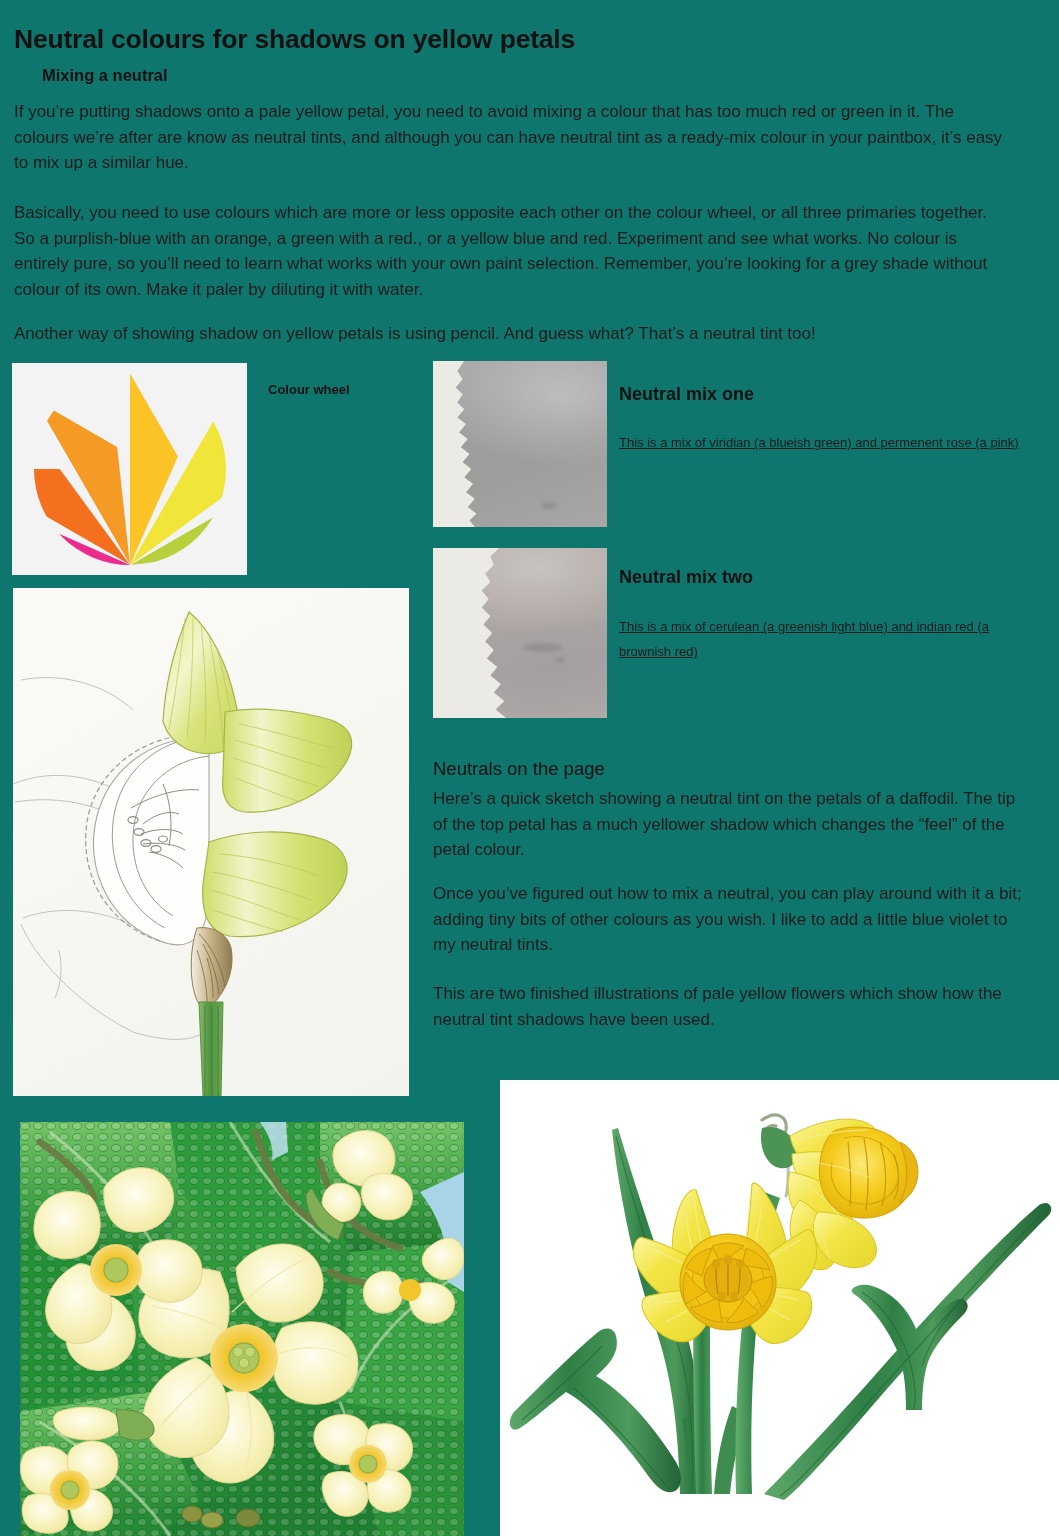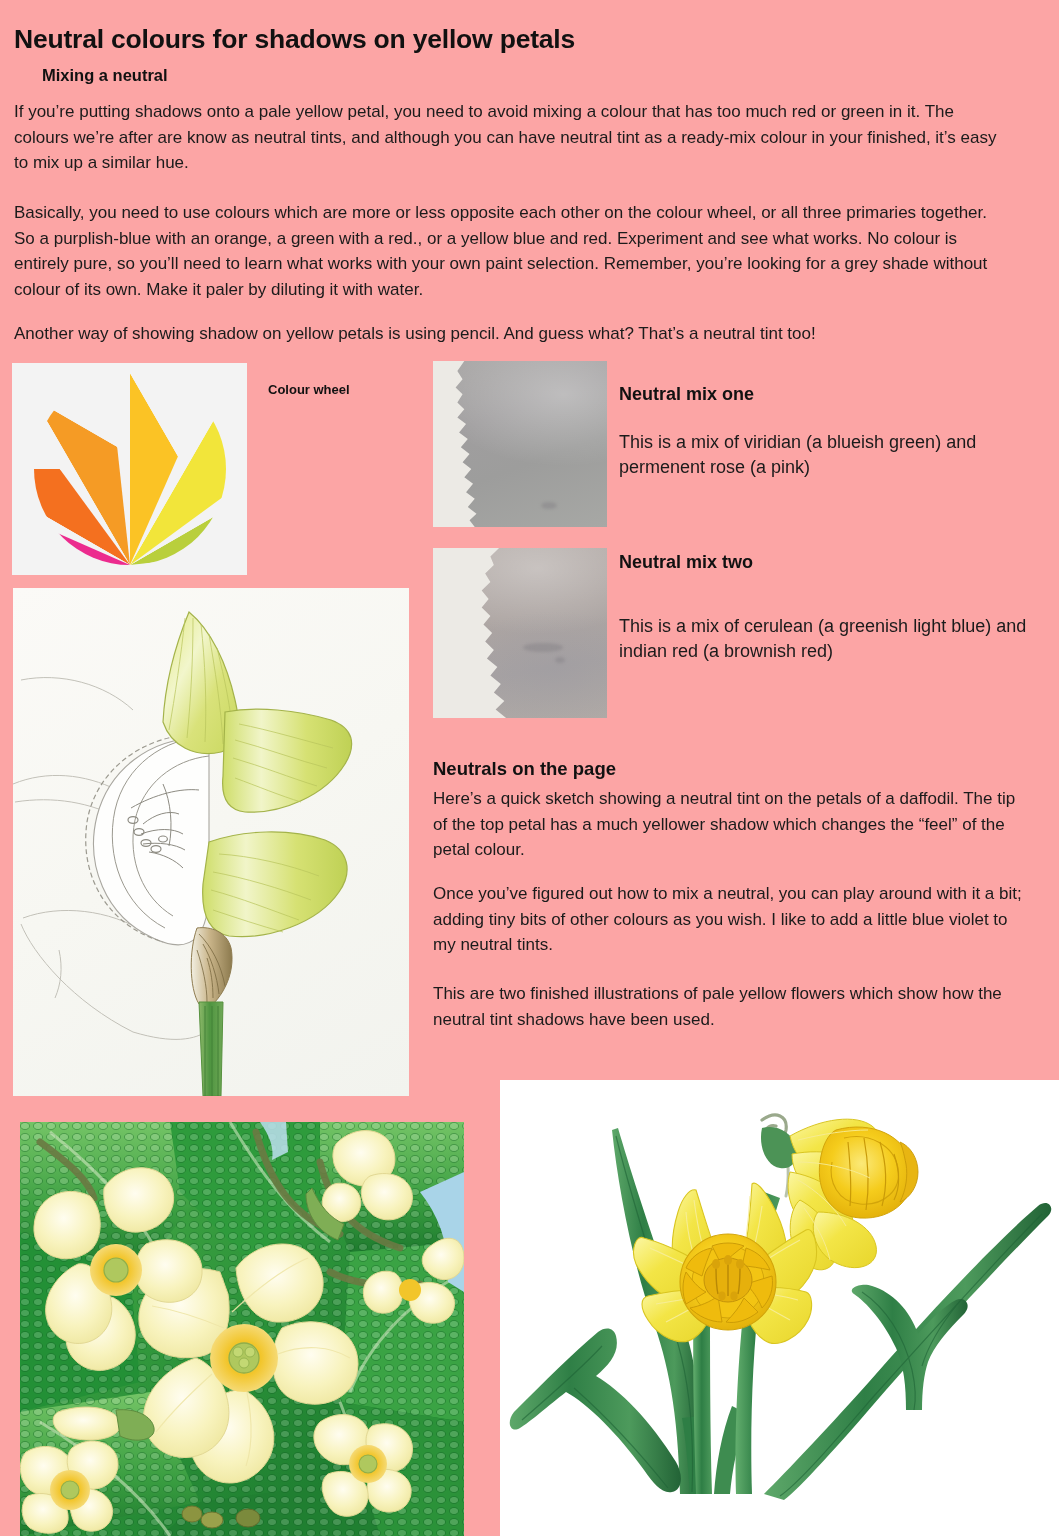--- a/index.html
+++ b/index.html
@@ -9,21 +9,21 @@
     background: #ffffff;
   }
   body {
     font-family: "Liberation Sans", sans-serif;
     color: #1a1a1a;
   }
   .page {
     position: relative;
     width: 1059px;
     height: 1536px;
-    background: #fca5a5;
+    background: #0f766e;
     overflow: hidden;
   }
 
   
   .title {
     position: absolute;
     left: 14px;
     top: 24px;
     font-size: 26.5px;
     font-weight: bold;
@@ -138,40 +138,41 @@
   }
 
   .mix-head {
     position: absolute;
     left: 619px;
     font-size: 18px;
     font-weight: bold;
     color: #111111;
   }
   #mix-one-head { top: 384px; }
-  #mix-two-head { top: 552px; }
+  #mix-two-head { top: 567px; }
 
   .mix-body {
     position: absolute;
     left: 619px;
     width: 420px;
-    font-size: 18px;
+    font-size: 13px;
     line-height: 25px;
     color: #1b1b1b;
+    text-decoration: underline;
   }
   #mix-one-body { top: 430px; }
   #mix-two-body { top: 614px; }
 
   
   .section-head {
     position: absolute;
     left: 433px;
     top: 758px;
     font-size: 18.5px;
-    font-weight: bold;
+    font-weight: normal;
     color: #111111;
   }
   .right-para {
     position: absolute;
     left: 433px;
     width: 600px;
     font-size: 17px;
     line-height: 25.5px;
     color: #1b1b1b;
   }
@@ -215,21 +216,21 @@
   svg { display: block; }
 </style>
 </head>
 <body>
 
 <div class="page">
 
   <div class="title">Neutral colours for shadows on yellow petals</div>
   <div class="subhead">Mixing a neutral</div>
 
-  <div class="para" id="para-1">If you’re putting shadows onto a pale yellow petal, you need to avoid mixing a colour that has too much red or green in it. The colours we’re after are know as neutral tints, and although you can have neutral tint as a ready-mix colour in your finished, it’s easy to mix up a similar hue.</div>
+  <div class="para" id="para-1">If you’re putting shadows onto a pale yellow petal, you need to avoid mixing a colour that has too much red or green in it. The colours we’re after are know as neutral tints, and although you can have neutral tint as a ready-mix colour in your paintbox, it’s easy to mix up a similar hue.</div>
   <div class="para" id="para-2">Basically, you need to use colours which are more or less opposite each other on the colour wheel, or all three primaries together.  So a purplish-blue with an orange, a green with a red., or a yellow blue and red. Experiment and see what works.  No colour is entirely pure, so you’ll need to learn what works with your own paint selection.  Remember, you’re looking for a grey shade without colour of its own.  Make it paler by diluting it with water.</div>
   <div class="para" id="para-3">Another way of showing shadow on yellow petals is using pencil.  And guess what?  That’s a neutral tint too!</div>
 
   <div class="wheel-figure">
     <div class="wheel" id="colour-wheel">
         <div class="wheel-seg" style="background: rgb(244, 112, 31); transform: rotate(0deg) skewX(60deg);"></div>
         <div class="wheel-seg" style="background: rgb(245, 155, 37); transform: rotate(30deg) skewX(60deg);"></div>
         <div class="wheel-seg" style="background: rgb(251, 195, 37); transform: rotate(60deg) skewX(60deg);"></div>
         <div class="wheel-seg" style="background: rgb(242, 229, 58); transform: rotate(90deg) skewX(60deg);"></div>
         <div class="wheel-seg" style="background: rgb(185, 207, 60); transform: rotate(120deg) skewX(60deg);"></div>

